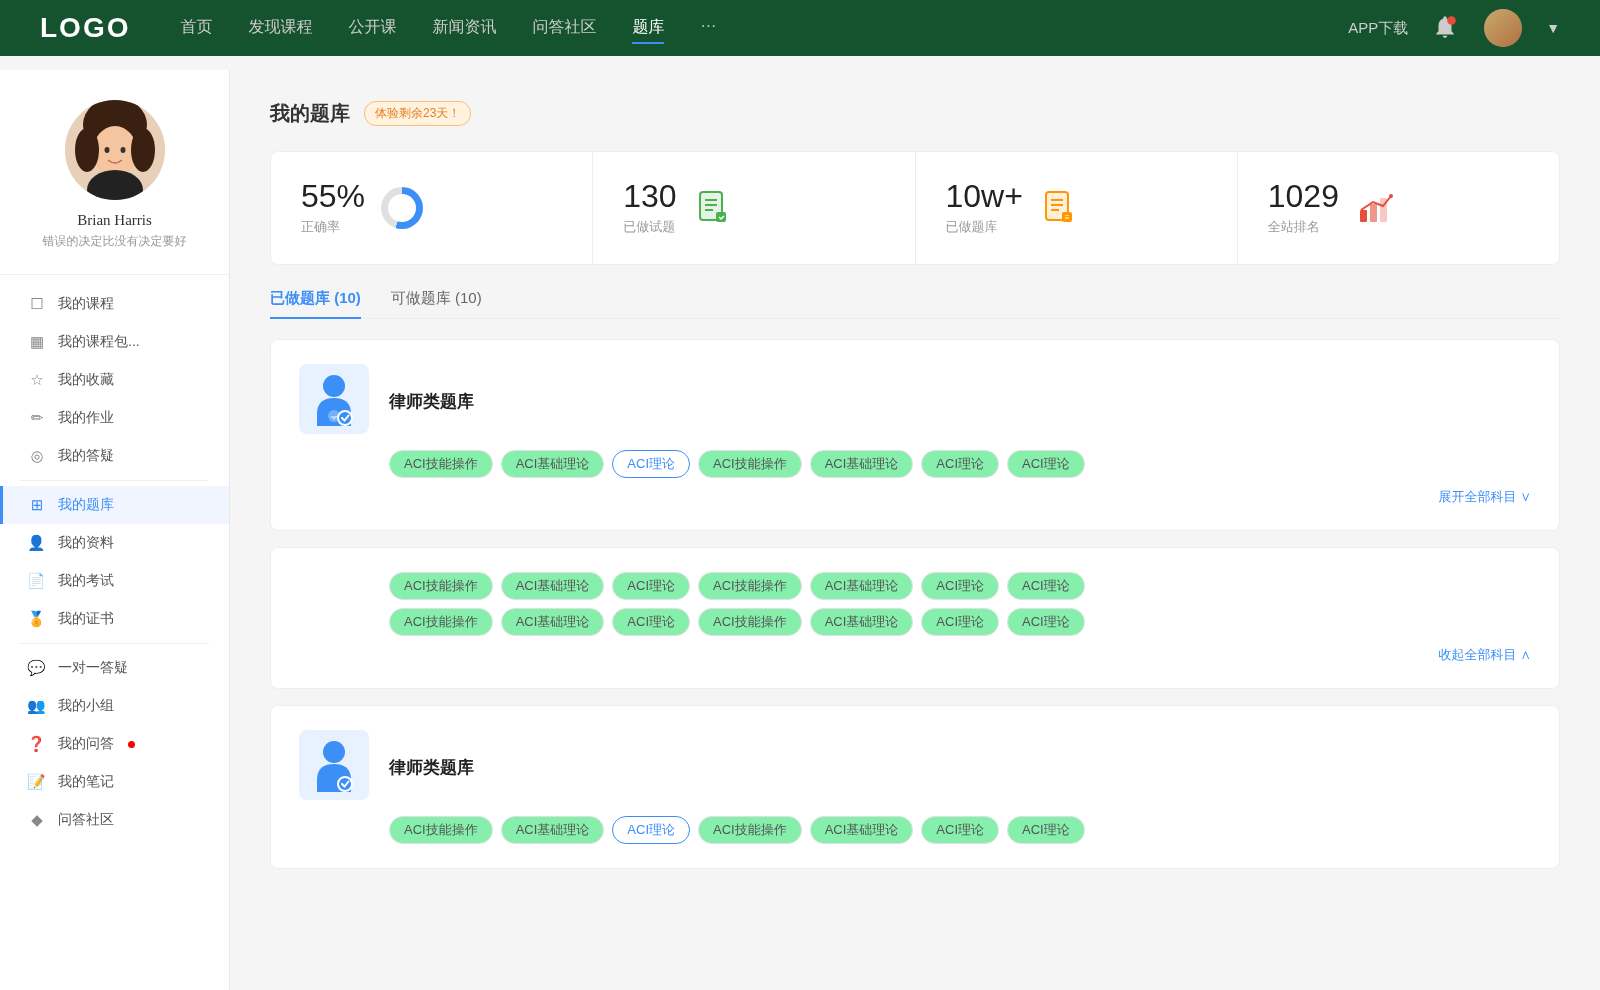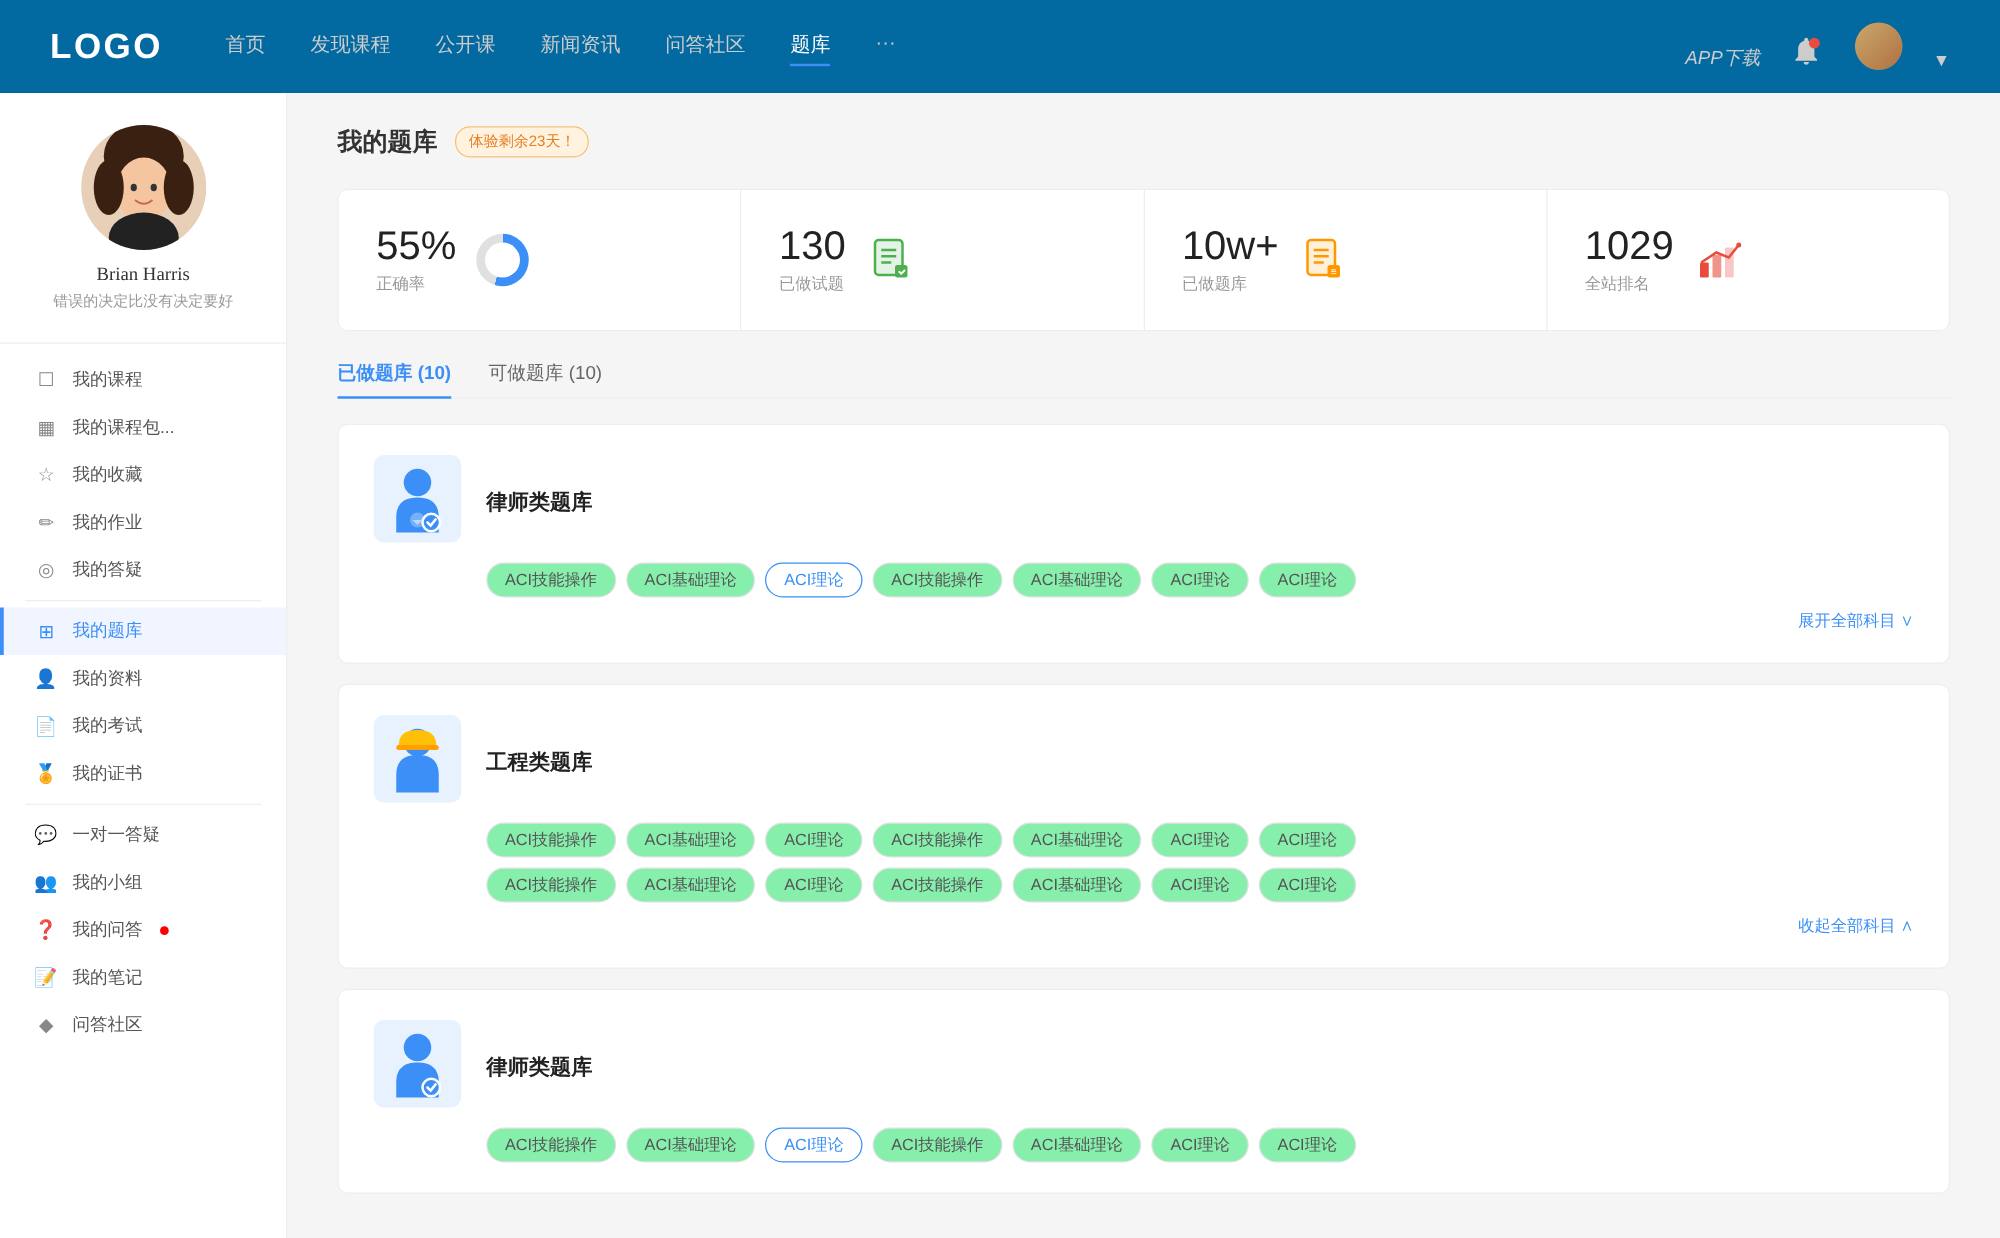--- a/index.html
+++ b/index.html
@@ -1,21 +1,21 @@
 <!DOCTYPE html>
 <html><head>
   <meta charset="utf-8">
   <style>
     * { box-sizing: border-box; margin: 0; padding: 0; }
     body { font-family: -apple-system, BlinkMacSystemFont, 'PingFang SC', 'Microsoft YaHei', sans-serif; background: #f5f5f5; color: #333; }
 
     
     .topnav {
-      background: #0369a1;
-      height: 74px;
+      background: #14532d;
+      height: 56px;
       display: flex;
       align-items: center;
       padding: 12px 40px;
       position: fixed;
       top: 0; left: 0; right: 0;
       z-index: 100;
     }
     .topnav-logo {
       color: #fff;
       font-size: 28px;
@@ -33,25 +33,24 @@
       font-size: 16px;
       cursor: pointer;
       padding: 4px 0;
     }
     .topnav-menu-item.active {
       color: #fff;
       border-bottom: 2px solid #3b8ff7;
     }
     .topnav-right {
       display: flex;
-      align-items: flex-end;
+      align-items: center;
       gap: 24px;
       color: #ccc;
       font-size: 15px;
-      font-style: italic;
     }
     .topnav-app-download { cursor: pointer; }
     .topnav-bell {
       width: 28px; height: 28px;
       position: relative;
       cursor: pointer;
     }
     .topnav-avatar {
       width: 38px; height: 38px;
       border-radius: 50%;
@@ -546,32 +545,20 @@
         <span class="tag active">ACI理论</span>
         <span class="tag">ACI技能操作</span>
         <span class="tag">ACI基础理论</span>
         <span class="tag">ACI理论</span>
         <span class="tag">ACI理论</span>
       </div>
       <div class="qbank-expand">展开全部科目 ∨</div>
     </div>
 
     <div class="qbank-card">
-      <div class="qbank-header">
-        <div class="qbank-icon">
-          <svg width="50" height="55" viewBox="0 0 50 55">
-            <circle cx="25" cy="14" r="11" fill="#3b8ff7"></circle>
-
-            <path d="M10 16 Q10 4 25 4 Q40 4 40 16 L40 18 L10 18 Z" fill="#FFC107"></path>
-            <rect x="8" y="16" width="34" height="4" rx="2" fill="#FFA000"></rect>
-            <path d="M8 40 C8 28 15 24 25 24 C35 24 42 28 42 40 L42 54 L8 54 Z" fill="#3b8ff7"></path>
-          </svg>
-        </div>
-        <div class="qbank-title">工程类题库</div>
-      </div>
 
       <div class="qbank-tags">
         <span class="tag">ACI技能操作</span>
         <span class="tag">ACI基础理论</span>
         <span class="tag">ACI理论</span>
         <span class="tag">ACI技能操作</span>
         <span class="tag">ACI基础理论</span>
         <span class="tag">ACI理论</span>
         <span class="tag">ACI理论</span>
       </div>

